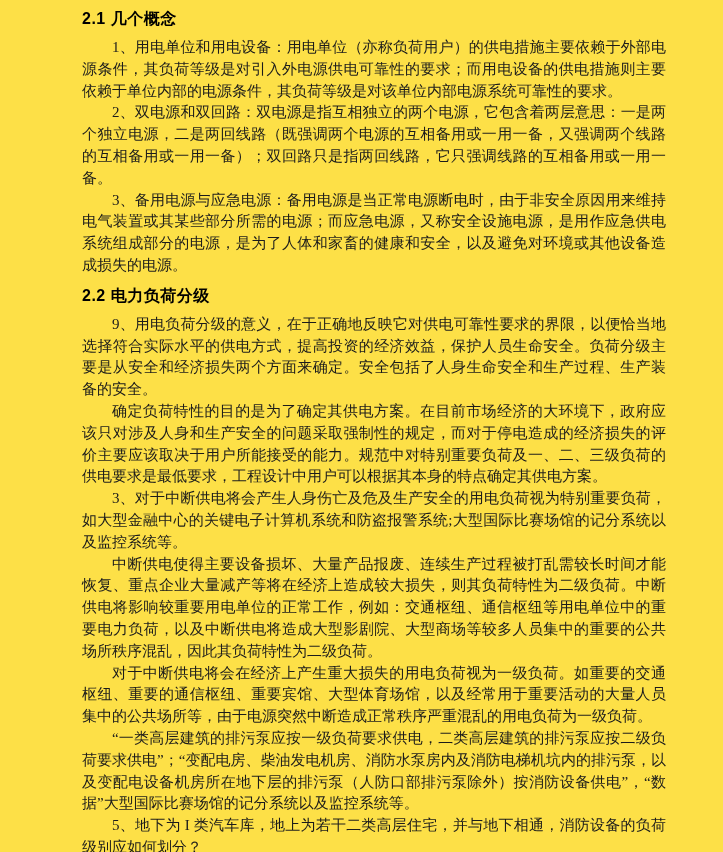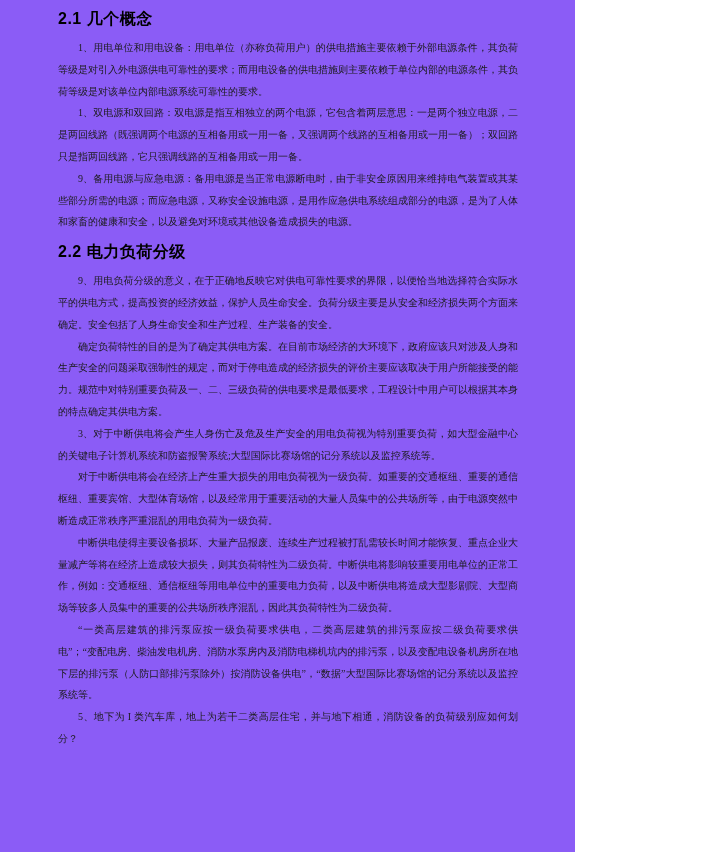--- a/index.html
+++ b/index.html
@@ -2,67 +2,67 @@
 <html><head>
 <meta charset="utf-8">
 <style>
   html, body {
     margin: 0;
     padding: 0;
     background: #ffffff;
   }
   .page {
     position: relative;
-    width: 575px;
+    width: 723px;
     height: 852px;
     box-sizing: border-box;
-    background: #8b5cf6;
-    padding: 9px 57px 0 58px;
+    background: #fde047;
+    padding: 9px 57px 0 82px;
     overflow: hidden;
     font-family: "Liberation Serif", "DejaVu Serif", serif;
     color: #1b1b1b;
   }
   .section-heading {
     font-family: "Liberation Sans", "DejaVu Sans", sans-serif;
     font-size: 16px;
     font-weight: 700;
     color: #000000;
     line-height: 20px;
     margin: 0 0 8px 0;
     letter-spacing: 0.5px;
   }
   .section + .section .section-heading {
     margin-top: 9px;
   }
   .para {
-    font-size: 10px;
+    font-size: 15px;
     line-height: 21.8px;
     margin: 0;
     text-indent: 2em;
     text-align: justify;
     text-justify: inter-ideograph;
     word-break: break-all;
   }
 </style>
 </head>
 <body>
 
 <div class="page">
 
   <div class="section">
     <h2 class="section-heading">2.1 几个概念</h2>
     <p class="para">1、用电单位和用电设备：用电单位（亦称负荷用户）的供电措施主要依赖于外部电源条件，其负荷等级是对引入外电源供电可靠性的要求；而用电设备的供电措施则主要依赖于单位内部的电源条件，其负荷等级是对该单位内部电源系统可靠性的要求。</p>
-    <p class="para">1、双电源和双回路：双电源是指互相独立的两个电源，它包含着两层意思：一是两个独立电源，二是两回线路（既强调两个电源的互相备用或一用一备，又强调两个线路的互相备用或一用一备）；双回路只是指两回线路，它只强调线路的互相备用或一用一备。</p>
-    <p class="para">9、备用电源与应急电源：备用电源是当正常电源断电时，由于非安全原因用来维持电气装置或其某些部分所需的电源；而应急电源，又称安全设施电源，是用作应急供电系统组成部分的电源，是为了人体和家畜的健康和安全，以及避免对环境或其他设备造成损失的电源。</p>
+    <p class="para">2、双电源和双回路：双电源是指互相独立的两个电源，它包含着两层意思：一是两个独立电源，二是两回线路（既强调两个电源的互相备用或一用一备，又强调两个线路的互相备用或一用一备）；双回路只是指两回线路，它只强调线路的互相备用或一用一备。</p>
+    <p class="para">3、备用电源与应急电源：备用电源是当正常电源断电时，由于非安全原因用来维持电气装置或其某些部分所需的电源；而应急电源，又称安全设施电源，是用作应急供电系统组成部分的电源，是为了人体和家畜的健康和安全，以及避免对环境或其他设备造成损失的电源。</p>
   </div>
 
   <div class="section">
     <h2 class="section-heading">2.2 电力负荷分级</h2>
     <p class="para">9、用电负荷分级的意义，在于正确地反映它对供电可靠性要求的界限，以便恰当地选择符合实际水平的供电方式，提高投资的经济效益，保护人员生命安全。负荷分级主要是从安全和经济损失两个方面来确定。安全包括了人身生命安全和生产过程、生产装备的安全。</p>
     <p class="para">确定负荷特性的目的是为了确定其供电方案。在目前市场经济的大环境下，政府应该只对涉及人身和生产安全的问题采取强制性的规定，而对于停电造成的经济损失的评价主要应该取决于用户所能接受的能力。规范中对特别重要负荷及一、二、三级负荷的供电要求是最低要求，工程设计中用户可以根据其本身的特点确定其供电方案。</p>
     <p class="para">3、对于中断供电将会产生人身伤亡及危及生产安全的用电负荷视为特别重要负荷，如大型金融中心的关键电子计算机系统和防盗报警系统;大型国际比赛场馆的记分系统以及监控系统等。</p>
+    <p class="para">中断供电使得主要设备损坏、大量产品报废、连续生产过程被打乱需较长时间才能恢复、重点企业大量减产等将在经济上造成较大损失，则其负荷特性为二级负荷。中断供电将影响较重要用电单位的正常工作，例如：交通枢纽、通信枢纽等用电单位中的重要电力负荷，以及中断供电将造成大型影剧院、大型商场等较多人员集中的重要的公共场所秩序混乱，因此其负荷特性为二级负荷。</p>
     <p class="para">对于中断供电将会在经济上产生重大损失的用电负荷视为一级负荷。如重要的交通枢纽、重要的通信枢纽、重要宾馆、大型体育场馆，以及经常用于重要活动的大量人员集中的公共场所等，由于电源突然中断造成正常秩序严重混乱的用电负荷为一级负荷。</p>
-    <p class="para">中断供电使得主要设备损坏、大量产品报废、连续生产过程被打乱需较长时间才能恢复、重点企业大量减产等将在经济上造成较大损失，则其负荷特性为二级负荷。中断供电将影响较重要用电单位的正常工作，例如：交通枢纽、通信枢纽等用电单位中的重要电力负荷，以及中断供电将造成大型影剧院、大型商场等较多人员集中的重要的公共场所秩序混乱，因此其负荷特性为二级负荷。</p>
     <p class="para">“一类高层建筑的排污泵应按一级负荷要求供电，二类高层建筑的排污泵应按二级负荷要求供电”；“变配电房、柴油发电机房、消防水泵房内及消防电梯机坑内的排污泵，以及变配电设备机房所在地下层的排污泵（人防口部排污泵除外）按消防设备供电”，“数据”大型国际比赛场馆的记分系统以及监控系统等。</p>
     <p class="para">5、地下为 I 类汽车库，地上为若干二类高层住宅，并与地下相通，消防设备的负荷级别应如何划分？</p>
   </div>
 
 </div>
 
 </body></html>

